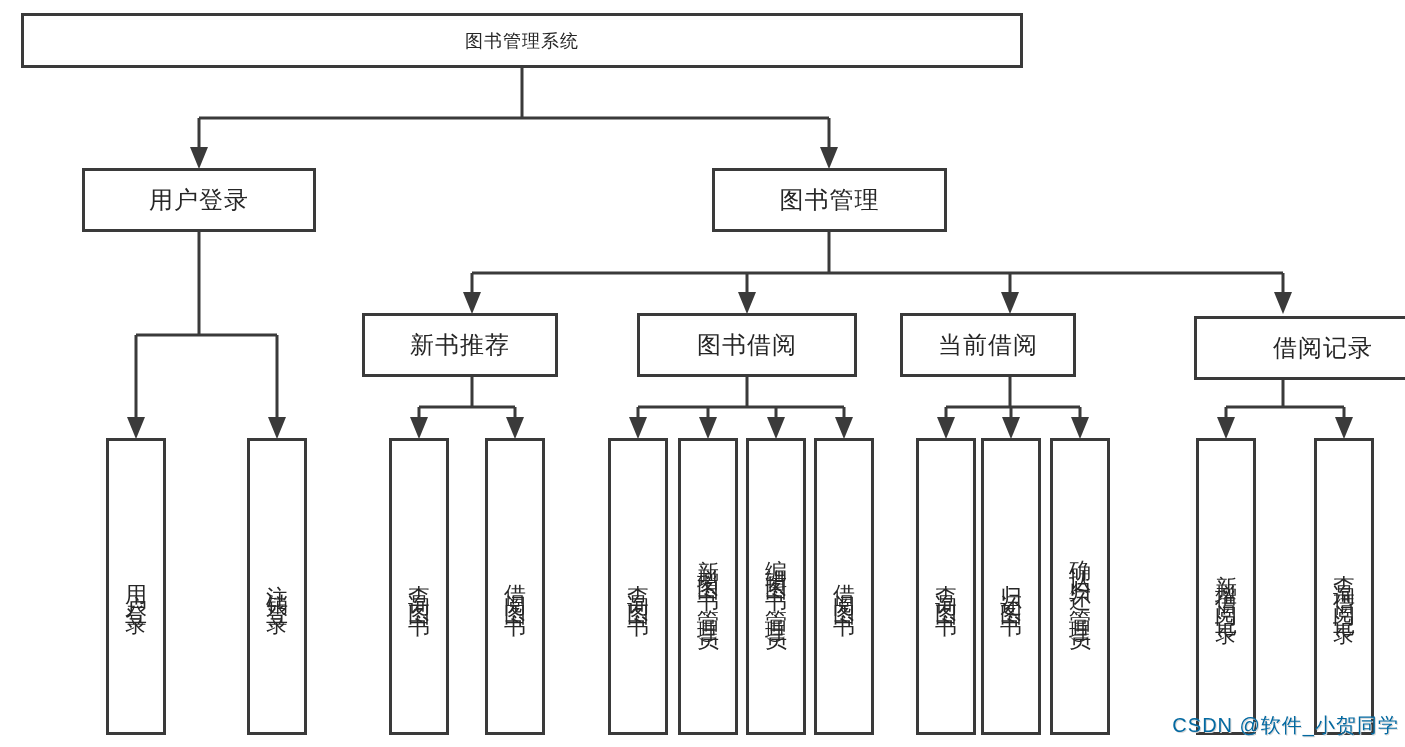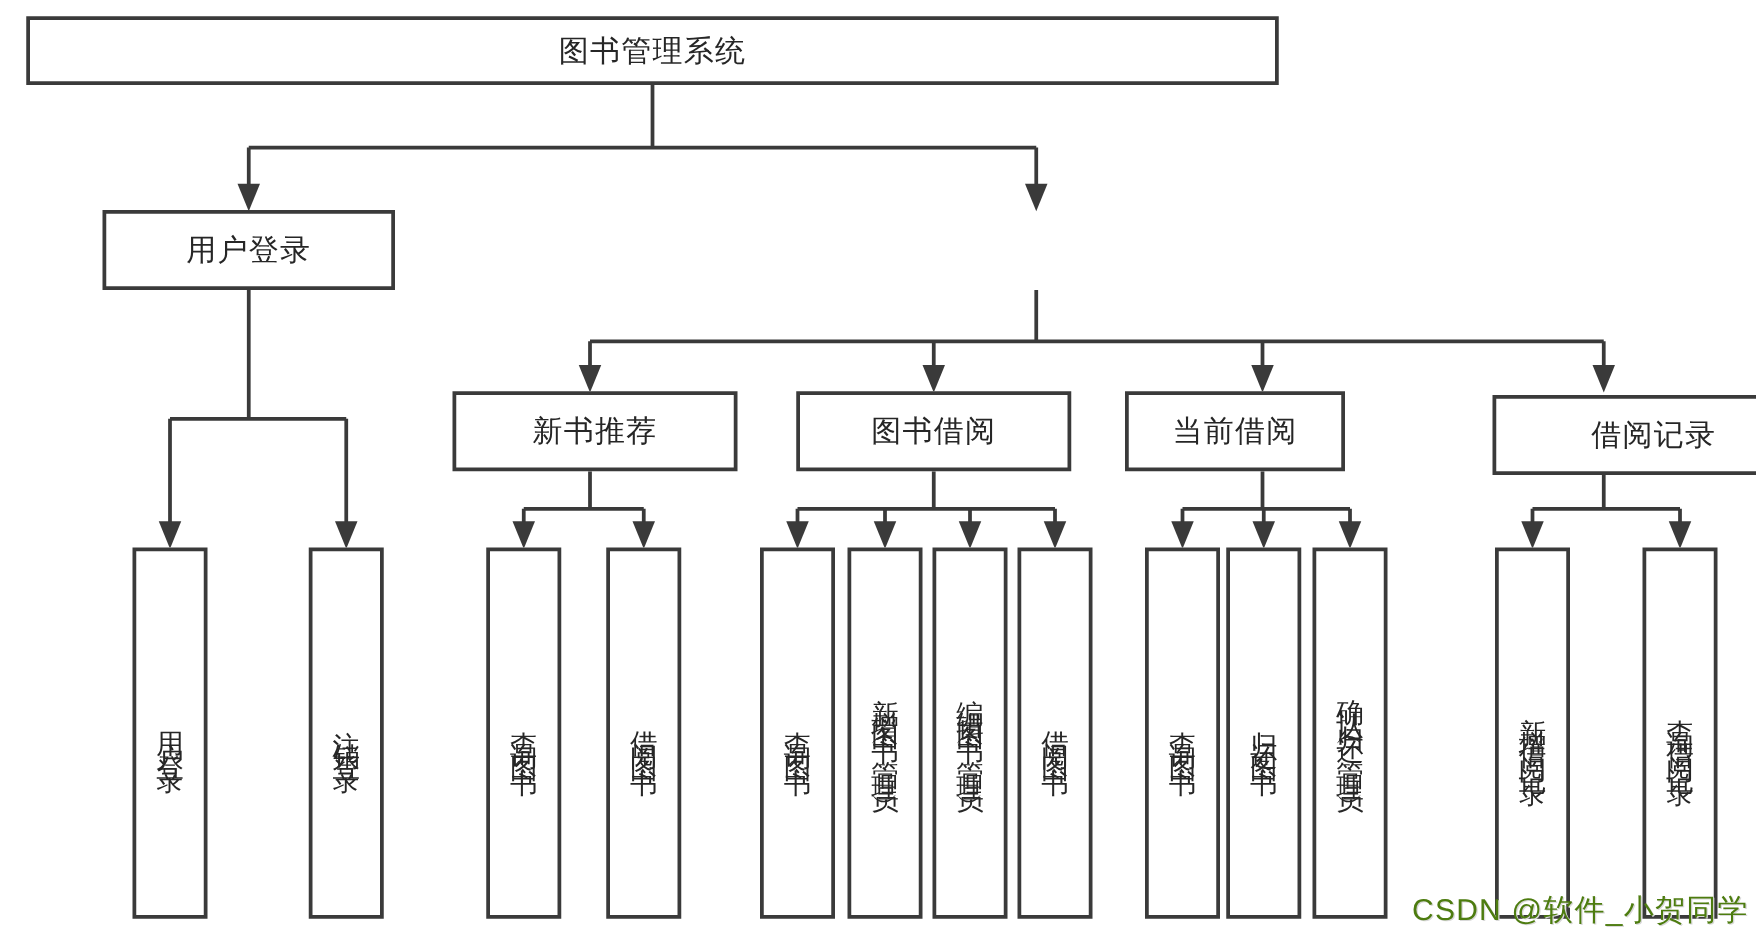--- a/index.html
+++ b/index.html
@@ -31,38 +31,38 @@
     align-items: center;
     justify-content: center;
     color: #262626;
   }
   .hnode {
     font-size: 24px;
     letter-spacing: 1px;
     white-space: nowrap;
   }
   .root-node {
-    font-size: 24px;
+    font-size: 18px;
   }
   .leaf {
     font-size: 22px;
   }
   .vtext {
     writing-mode: vertical-rl;
     text-orientation: mixed;
     letter-spacing: 10px;
     line-height: 1;
     white-space: nowrap;
   }
   .watermark {
     position: absolute;
     right: 6px;
     top: 712px;
-    font-size: 24px;
-    color: #4d7c0f;
+    font-size: 20px;
+    color: #0369a1;
     letter-spacing: 1px;
     white-space: nowrap;
     z-index: 5;
     text-shadow: 1px 1px 0 #d8d8d8;
   }
   svg path {
     stroke: #3a3a3a;
     stroke-width: 3;
     fill: none;
   }
@@ -112,22 +112,25 @@
     <polygon points="1335,417 1353,417 1344,439"></polygon>
   </svg>
 
   <div class="node hnode root-node" style="left:21px; top:13px; width:1002px; height:55px;">
     <span>图书管理系统</span>
   </div>
 
   <div class="node hnode" style="left:82px; top:168px; width:234px; height:64px;">
     <span>用户登录</span>
   </div>
+  <div class="node hnode" style="left:712px; top:168px; width:235px; height:64px;">
+    <span>图书管理</span>
+  </div>
 
-  <div class="node hnode" style="left:362px; top:313px; width:228px; height:64px;">
+  <div class="node hnode" style="left:362px; top:313px; width:196px; height:64px;">
     <span>新书推荐</span>
   </div>
   <div class="node hnode" style="left:637px; top:313px; width:220px; height:64px;text-align:right;">
     <span>图书借阅</span>
   </div>
   <div class="node hnode" style="left:900px; top:313px; width:176px; height:64px;">
     <span>当前借阅</span>
   </div>
   <div class="node hnode" style="left:1173px; top:316px; width:258px; height:64px;margin-left:21px;">
     <span>借阅记录</span>

